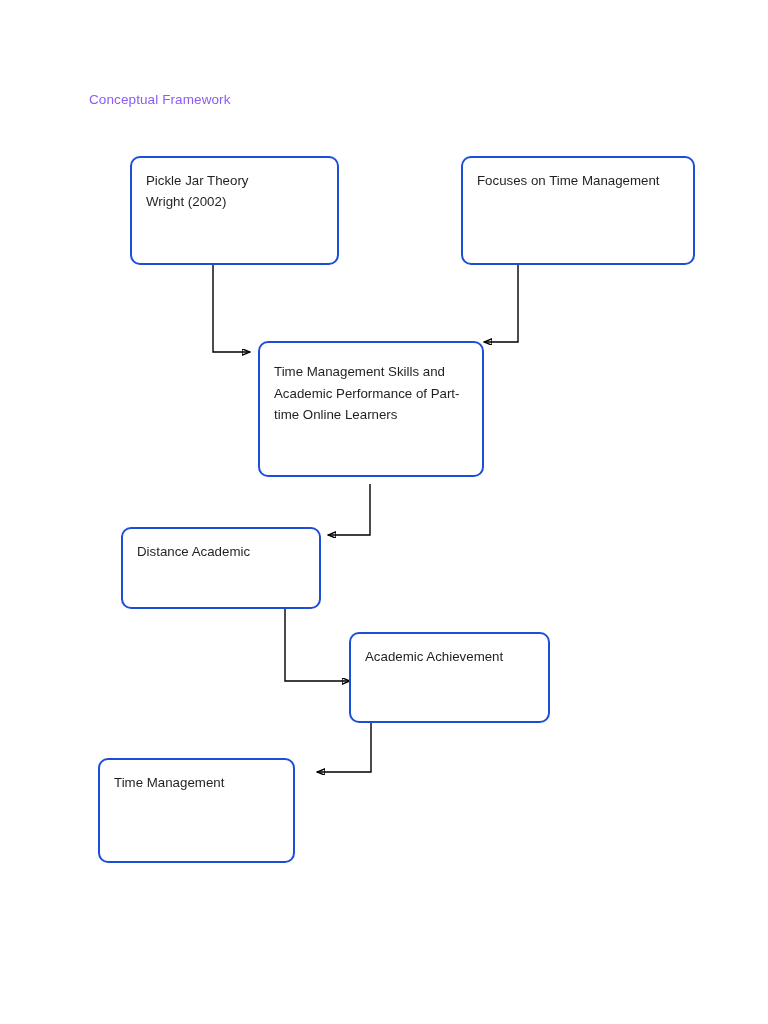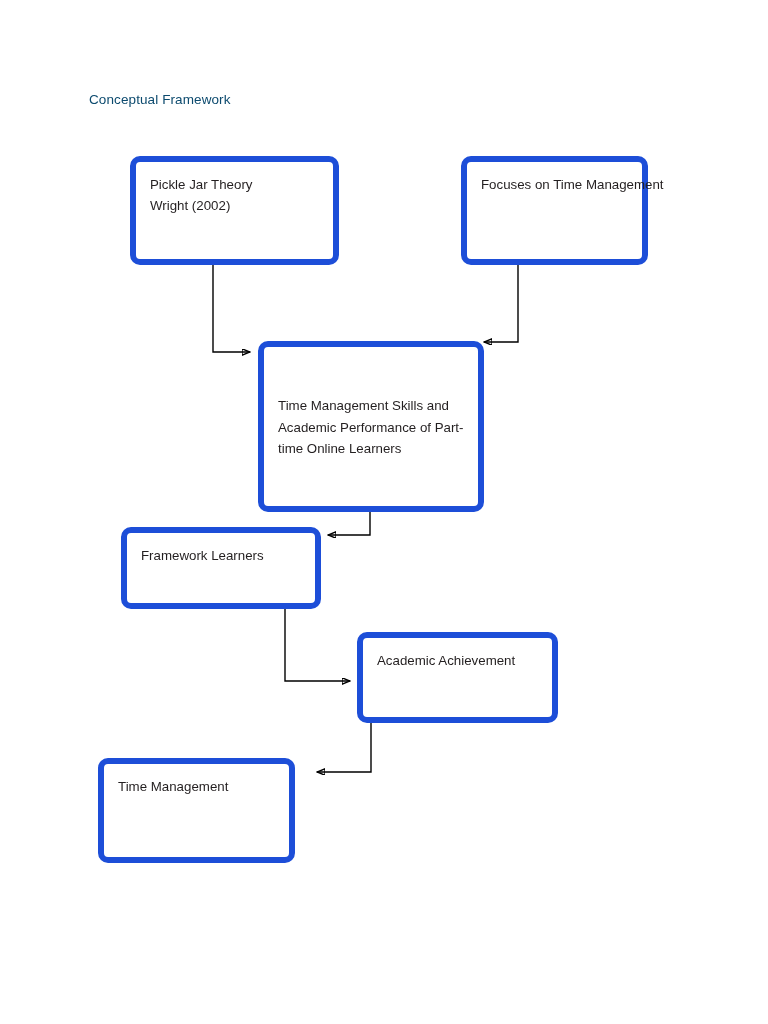--- a/index.html
+++ b/index.html
@@ -20,50 +20,50 @@
     left: 0;
     top: 0;
     width: 768px;
     height: 1024px;
   }
   .page-title {
     position: absolute;
     left: 89px;
     top: 92px;
     font-size: 13.5px;
-    color: #0c4a6e;
+    color: #8b5cf6;
     letter-spacing: 0.1px;
     white-space: nowrap;
   }
   .node {
     position: absolute;
     box-sizing: border-box;
     background: #ffffff;
-    border: 6px solid #1d4ed8;
+    border: 2px solid #1d4ed8;
     border-radius: 10px;
     padding: 12px 14px 10px 14px;
   }
   .node .line {
     font-size: 13.3px;
     line-height: 21px;
     color: #231f20;
     white-space: nowrap;
   }
   .node .line.l2 {
   }
   .node.multiline .line {
     white-space: normal;
     line-height: 21px;
   }
   
   #node-pickle   { left: 130px; top: 156px; width: 209px; height: 109px; }
-  #node-focuses  { left: 461px; top: 156px; width: 187px; height: 109px; }
-  #node-central  { left: 258px; top: 341px; width: 226px; height: 171px; padding-top: 48px; }
+  #node-focuses  { left: 461px; top: 156px; width: 234px; height: 109px; }
+  #node-central  { left: 258px; top: 341px; width: 226px; height: 136px; padding-top: 18px; }
   #node-distance { left: 121px; top: 527px; width: 200px; height: 82px; }
-  #node-academic { left: 357px; top: 632px; width: 201px; height: 91px; }
+  #node-academic { left: 349px; top: 632px; width: 201px; height: 91px; }
   #node-timemgmt { left:  98px; top: 758px; width: 197px; height: 105px; }
   #node-central .line { font-size: 13.3px; line-height: 21.5px; }
   svg.connectors {
     position: absolute;
     left: 0;
     top: 0;
     width: 768px;
     height: 1024px;
     pointer-events: none;
   }
@@ -115,21 +115,21 @@
 
   <div class="node" id="node-focuses">
     <div class="line">Focuses on Time Management</div>
   </div>
 
   <div class="node multiline" id="node-central">
     <div class="line">Time Management Skills and Academic Performance of Part-time Online Learners</div>
   </div>
 
   <div class="node" id="node-distance">
-    <div class="line">Framework Learners</div>
+    <div class="line">Distance Academic</div>
   </div>
 
   <div class="node" id="node-academic">
     <div class="line">Academic Achievement</div>
   </div>
 
   <div class="node" id="node-timemgmt">
     <div class="line">Time Management</div>
   </div>
 

